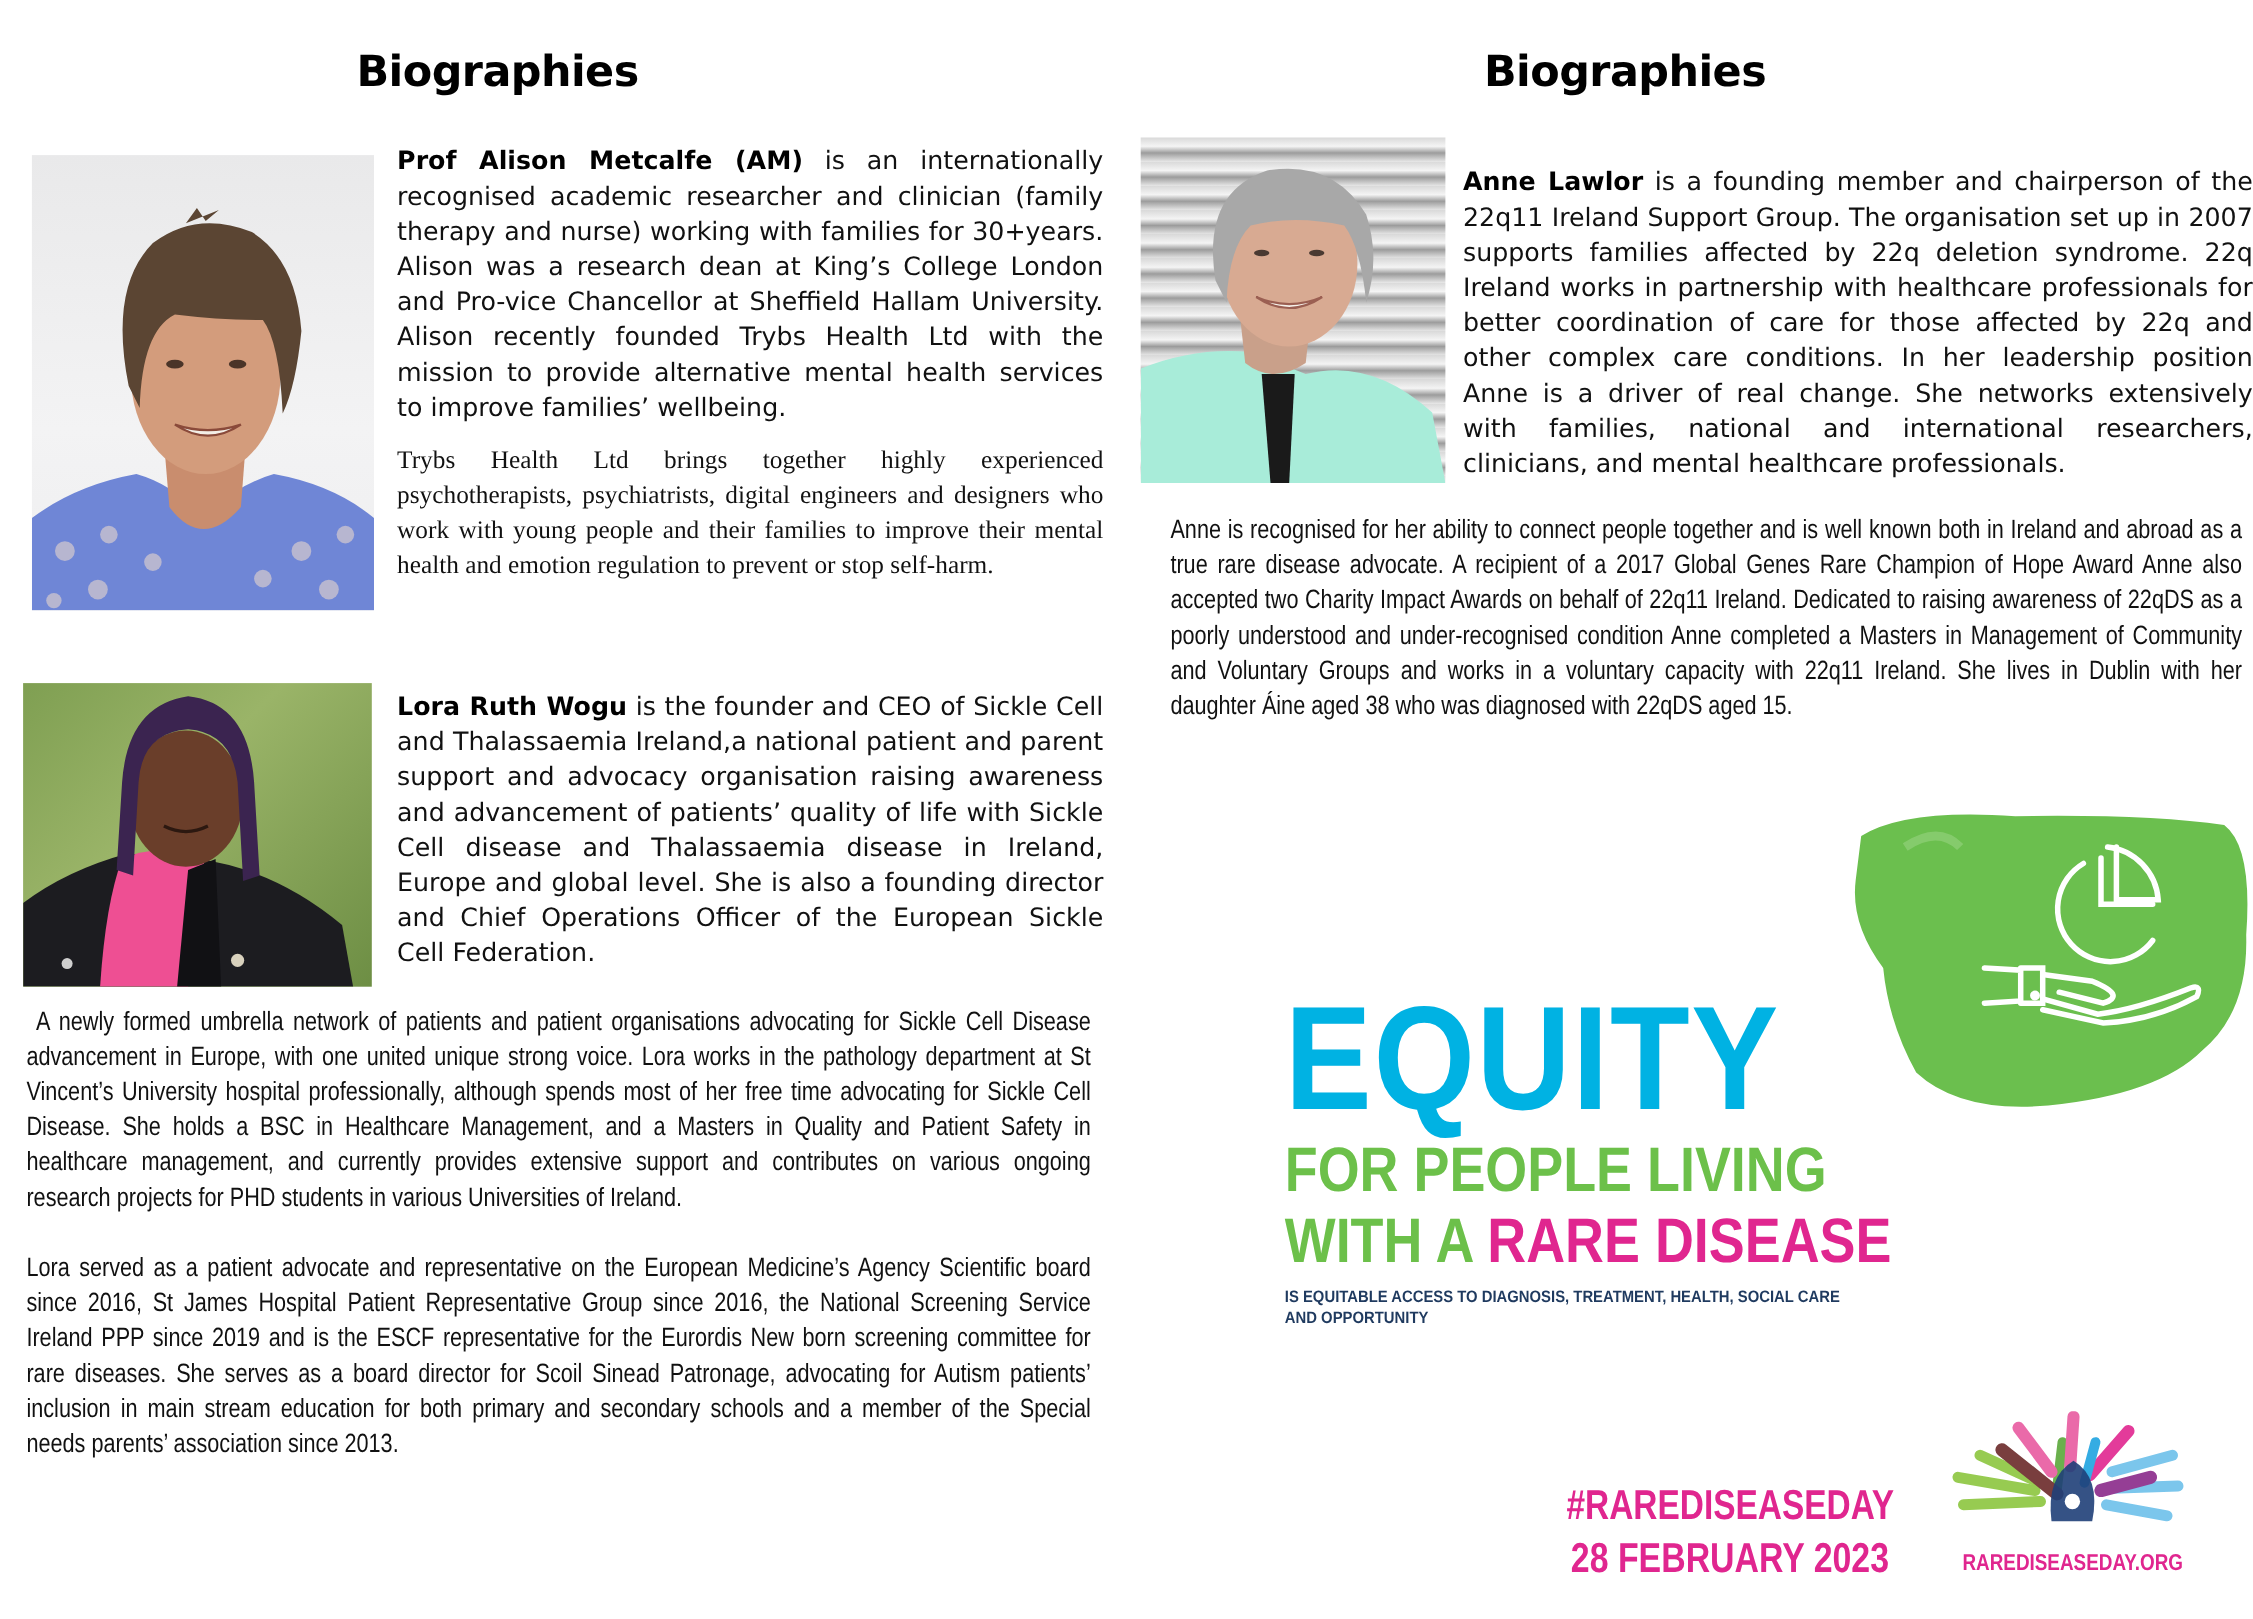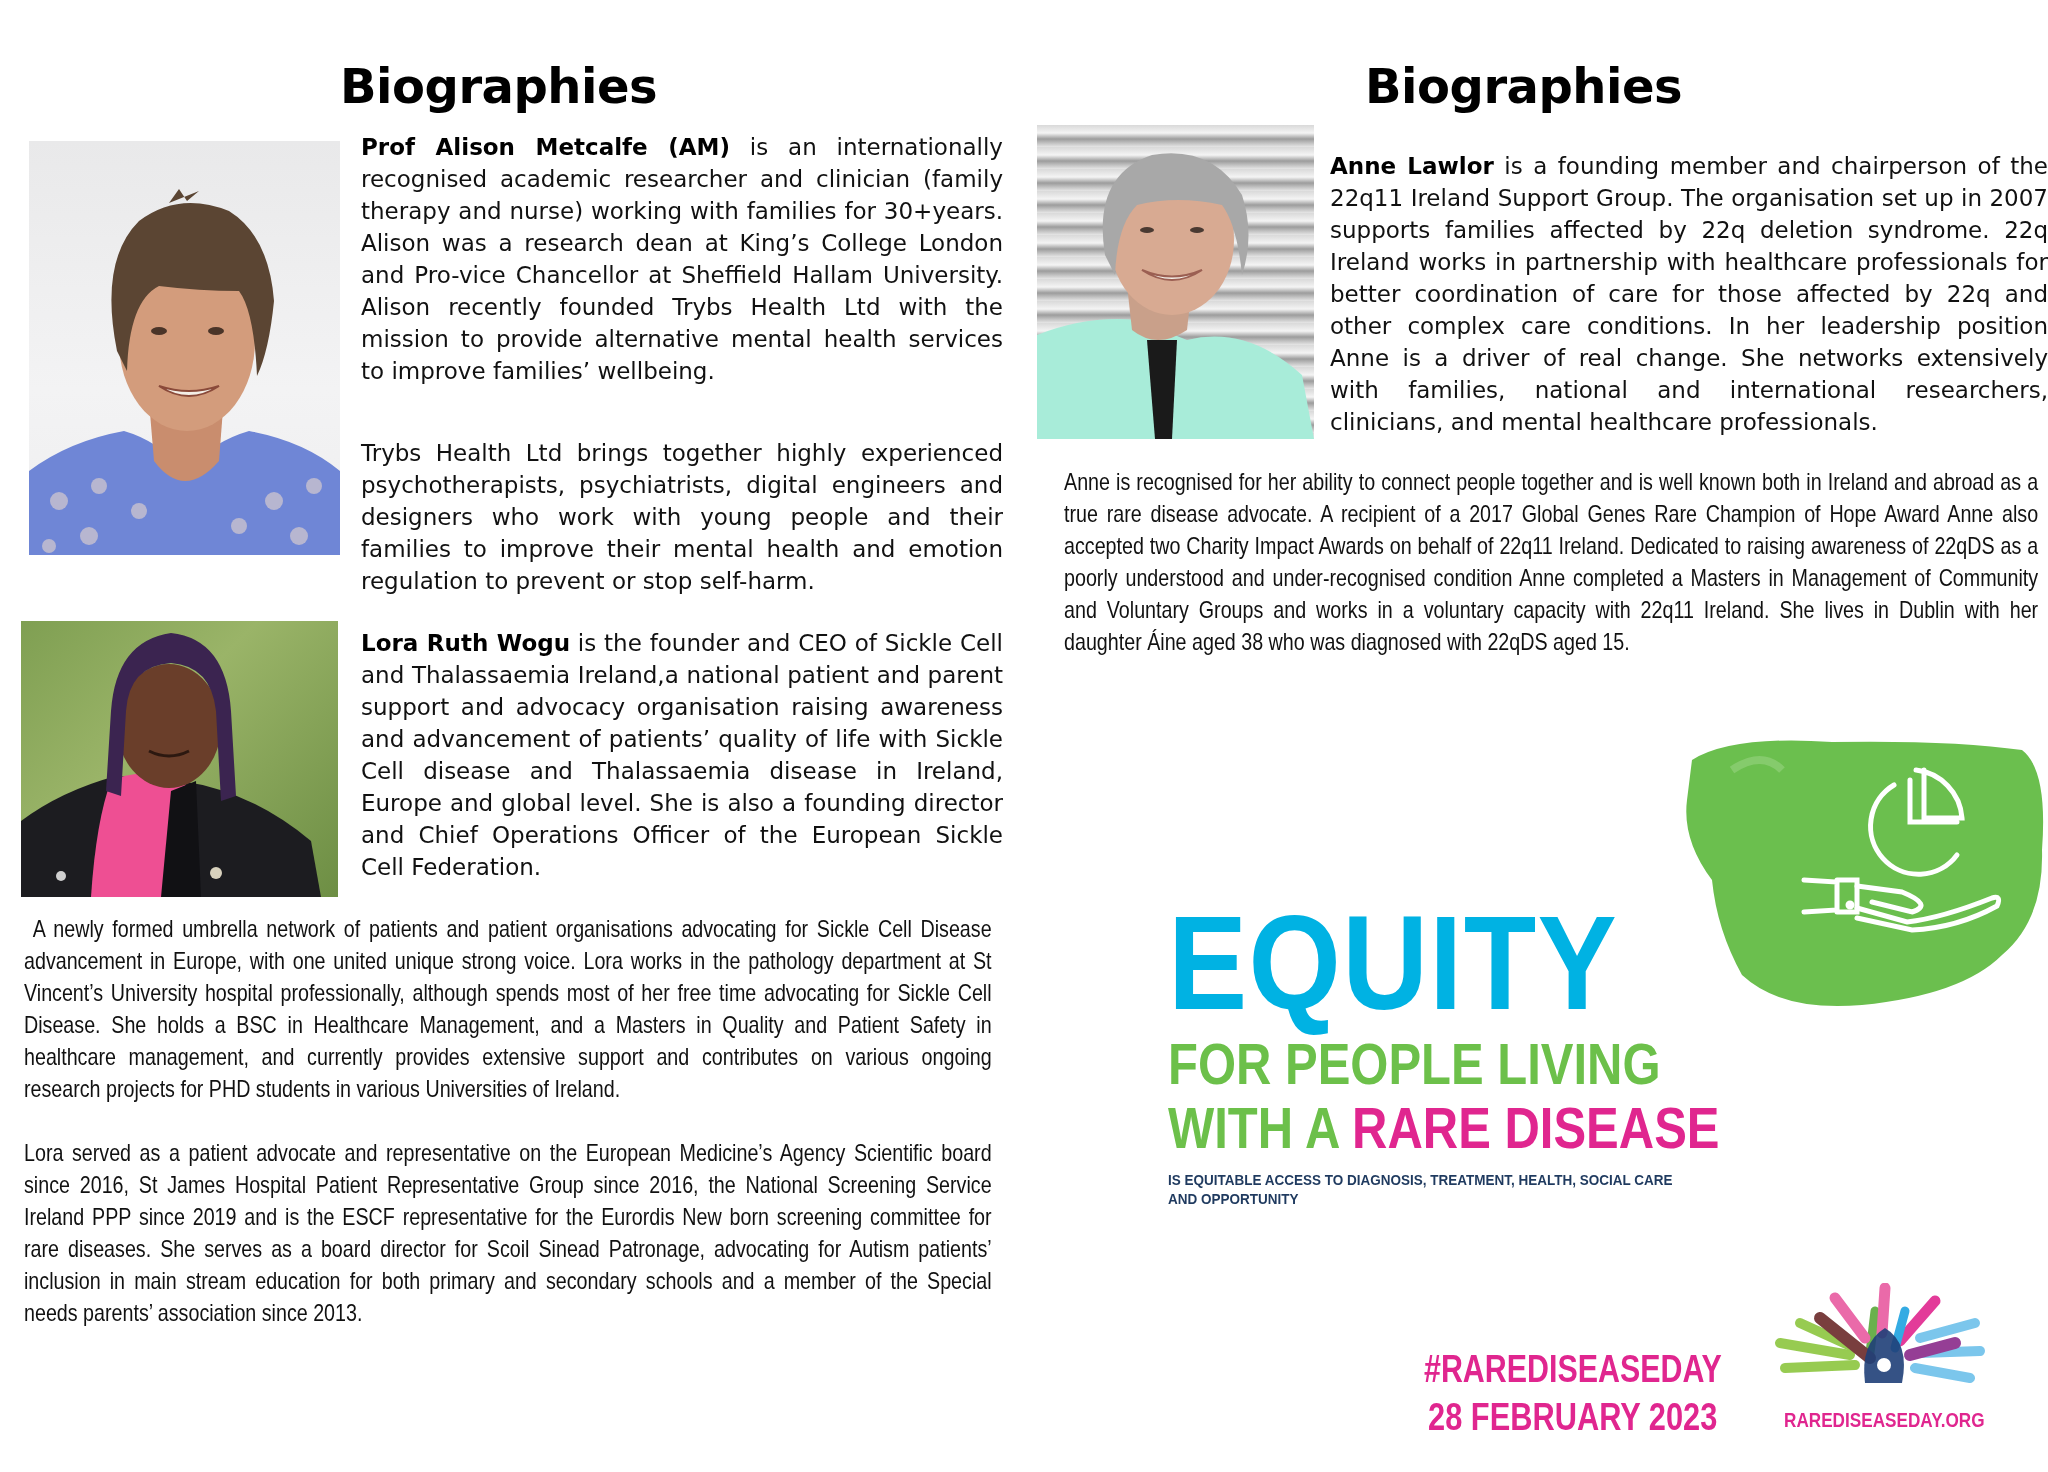--- a/index.html
+++ b/index.html
@@ -1,18 +1,18 @@
 <!DOCTYPE html>
 <html><head>
 <meta charset="utf-8">
 <style>
   html, body { margin:0; padding:0; background:#ffffff; }
   body { width:2048px; height:1472px; position:relative; overflow:hidden; font-family:"DejaVu Sans", sans-serif; color:#111; }
   .abs { position:absolute; }
-  .heading { font-family:"DejaVu Sans", sans-serif; font-weight:bold; font-size:48px; letter-spacing:-0.5px; color:#000; margin:16px; line-height:1;text-align:right; }
+  .heading { font-family:"DejaVu Sans", sans-serif; font-weight:bold; font-size:39px; letter-spacing:-0.5px; color:#000; margin:0; line-height:1;text-align:right; }
   .bio { font-size:23px; line-height:32px; text-align:justify; margin:0; color:#111; }
   .bio b { font-weight:bold; color:#000; }
   .narrow { font-family:"Liberation Sans", sans-serif; font-size:24px; line-height:32px; text-align:justify; margin:0; color:#111; transform-origin:0 0; }
   .photo { position:absolute; overflow:hidden; }
   
   .equity { position:absolute; font-family:"Liberation Sans", sans-serif; font-weight:bold; transform-origin:0 0; white-space:nowrap; line-height:1; }
   .rdd { position:absolute; font-family:"Liberation Sans", sans-serif; font-weight:bold; color:#e0268f; transform-origin:0 0; white-space:nowrap; line-height:1; }
 </style>
 </head>
 <body>
@@ -43,21 +43,21 @@
     <path d="M140 62 L150 48 L158 60 L170 50 Z" fill="#5b4533"></path>
 
     <ellipse cx="130" cy="190" rx="8" ry="4" fill="#4a3428"></ellipse>
     <ellipse cx="187" cy="190" rx="8" ry="4" fill="#4a3428"></ellipse>
     <path d="M130 245 Q160 265 190 245 Q160 255 130 245 Z" fill="#f3eee6" stroke="#8a4a3a" stroke-width="2"></path>
   </svg>
 </div>
 
 <p class="bio abs" style="left:361px; top:131px; width:642px;"><b>Prof Alison Metcalfe (AM)</b><span> is an internationally recognised academic researcher and clinician (family therapy and nurse) working with families for 30+years. Alison was a research dean at King’s College London and Pro-vice Chancellor at Sheffield Hallam University. Alison recently founded Trybs Health Ltd with the mission to provide alternative mental health services to improve families’ wellbeing.</span></p>
 
-<p class="bio abs" style="left:361px; top:437px; width:642px;">Trybs Health Ltd brings together highly experienced psychotherapists, psychiatrists, digital engineers and designers who work with young people and their families to improve their mental health and emotion regulation to prevent or stop self-harm.</p>
+<p class="bio abs" style="left:361px; top:402px; width:642px;font-family:Liberation Serif, serif;">Trybs Health Ltd brings together highly experienced psychotherapists, psychiatrists, digital engineers and designers who work with young people and their families to improve their mental health and emotion regulation to prevent or stop self-harm.</p>
 
 <div class="photo" style="left:21px; top:621px; width:317px; height:276px; background:linear-gradient(135deg,#7f9f52 0%,#9ab468 40%,#6d8e44 100%);">
   <svg width="317" height="276" viewBox="0 0 317 276">
 
     <path d="M0 276 L0 200 Q40 170 95 155 L160 160 Q230 170 290 220 L300 276 Z" fill="#1c1c20"></path>
 
     <path d="M90 160 Q120 145 165 160 L150 276 L70 276 Q75 200 90 160 Z" fill="#ee4f93"></path>
 
     <path d="M150 170 L175 160 L180 276 L140 276 Z" fill="#111114"></path>
 

